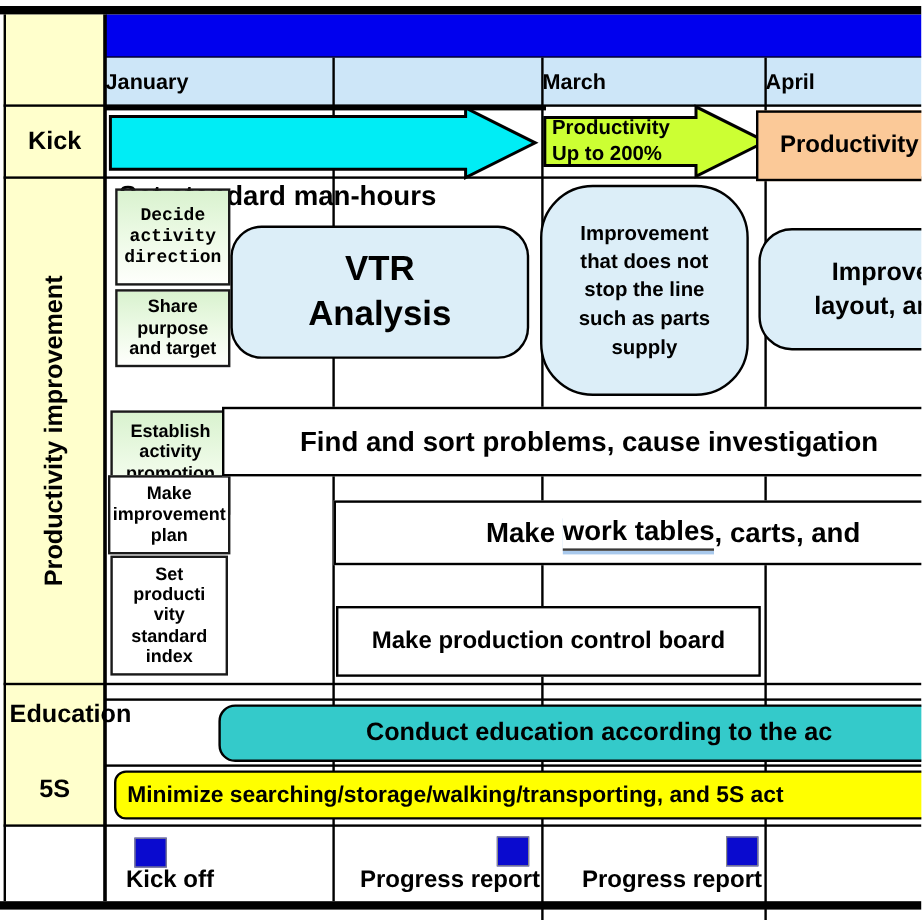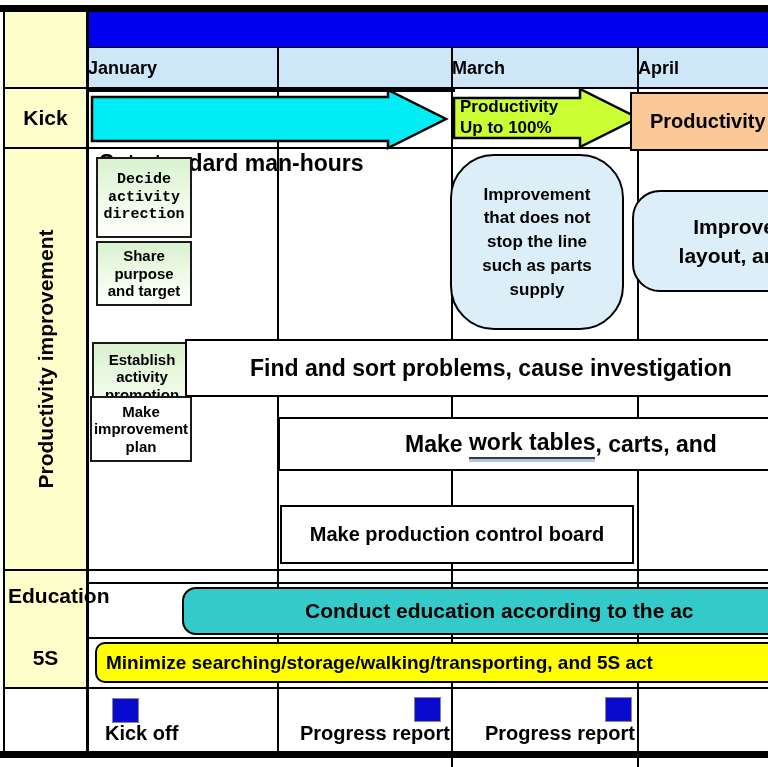--- a/index.html
+++ b/index.html
@@ -75,41 +75,48 @@
   <svg style="left:90px;top:88px;" width="360" height="62" viewBox="0 0 360 62">
     <polygon points="2,9 298,9 298,2 356,31 298,60 298,53 2,53" fill="#00EDF5" stroke="#000" stroke-width="2.5"></polygon>
   </svg>
   <div class="abs content" style="left:99px;top:107px;font-size:23px;margin-top:43px;">Set standard man-hours</div>
 
   <svg style="left:452px;top:86px;" width="190" height="64" viewBox="0 0 190 64">
     <polygon points="2,12 128,12 128,3 186,32 128,61 128,52 2,52" fill="#CCFF33" stroke="#000" stroke-width="2.5"></polygon>
   </svg>
   <div class="abs content" style="left:458px;top:96px;width:122px;text-align:left;font-size:17px;line-height:1.25;padding-left:2px;">
     <div>Productivity</div>
-    <div>Up to 100%</div>
+    <div>Up to 200%</div>
   </div>
 
   <div class="orangebox" style="left:630px;top:92px;width:170px;height:55px;padding-left:18px;">
     <span>Productivity</span>
   </div>
 
   <div class="stepbox stepgreen center preline" style="left:96px;top:157px;width:92px;height:77px;font-family:Liberation Mono, monospace;">Decide
 activity
 direction</div>
   <div class="stepbox stepgreen center preline" style="left:96px;top:241px;width:92px;height:61px;">Share
 purpose
 and target</div>
   <div class="stepbox stepgreen center preline" style="left:92px;top:310px;width:96px;height:83px;margin-top:32px;">Establish
 activity
 promotion
 system</div>
   <div class="stepbox stepwhite center preline" style="left:90px;top:396px;width:98px;height:62px;">Make
 improvement
 plan</div>
+  <div class="stepbox stepwhite center preline" style="left:92px;top:463px;width:94px;height:96px;">Set
+producti
+vity
+standard
+index</div>
 
+  <div class="bluebox center preline" style="left:192px;top:188px;width:245px;height:107px;border-radius:26px;font-size:29px;line-height:1.3;">VTR
+Analysis</div>
 
   <div class="bluebox center preline" style="left:450px;top:154px;width:170px;height:172px;border-radius:44px;font-size:17px;line-height:1.4;">Improvement
 that does not
 stop the line
 such as parts
 supply</div>
 
   <div class="bluebox center preline" style="left:632px;top:190px;width:200px;height:98px;border-radius:28px;font-size:21px;line-height:1.4;">Improve
 layout, and</div>
 

